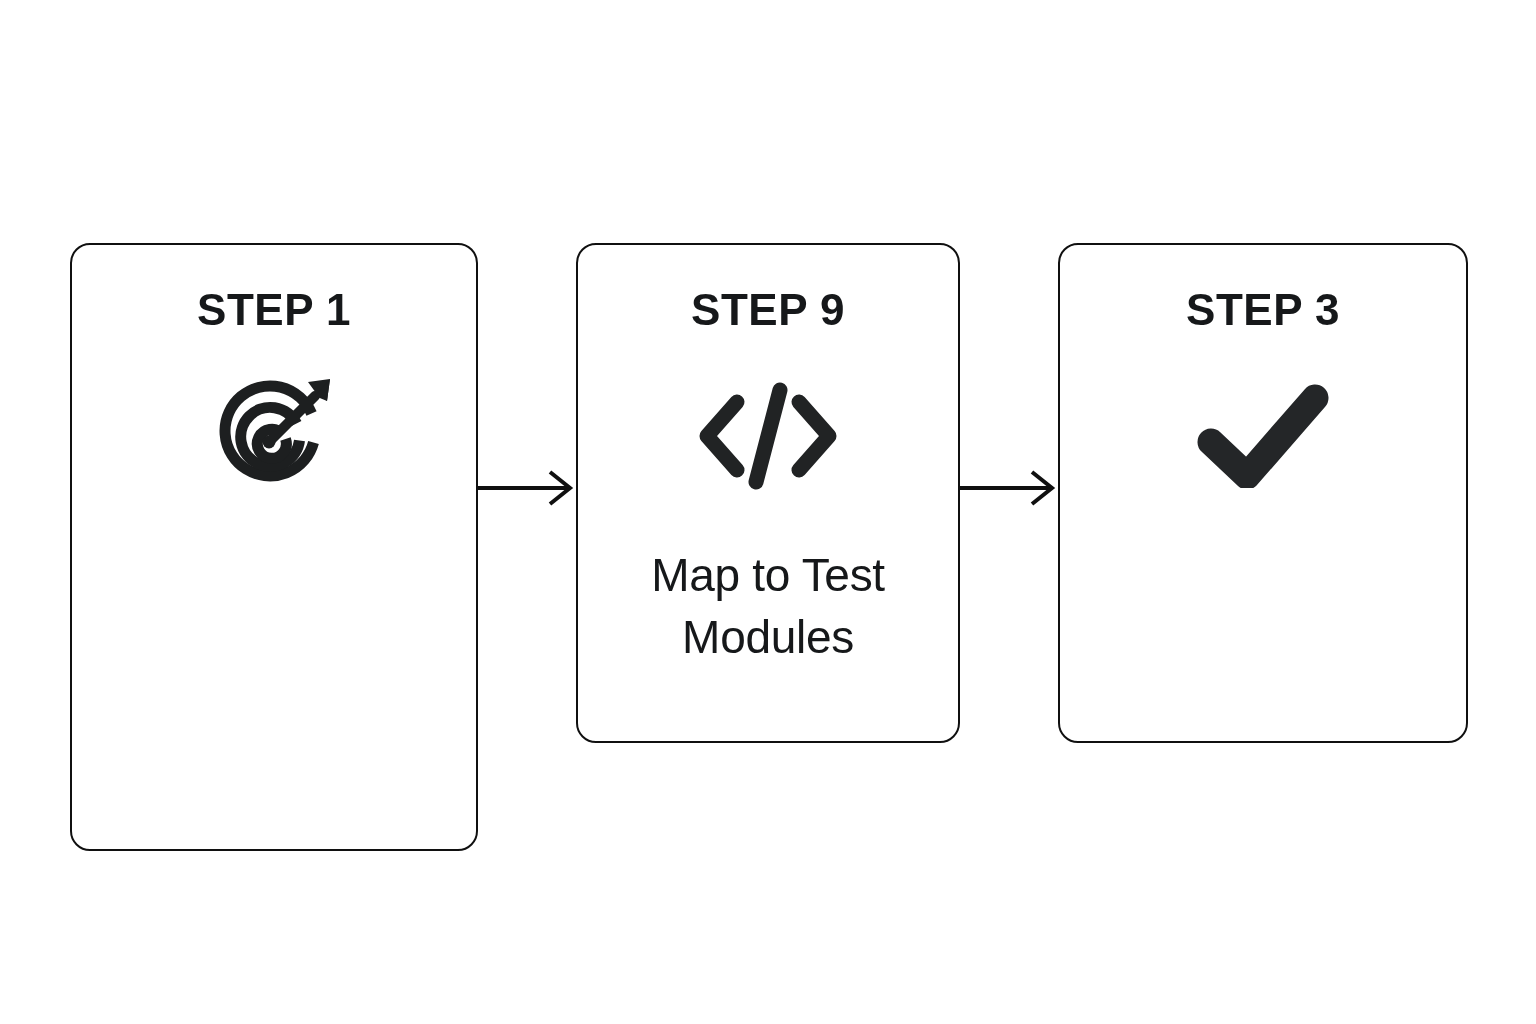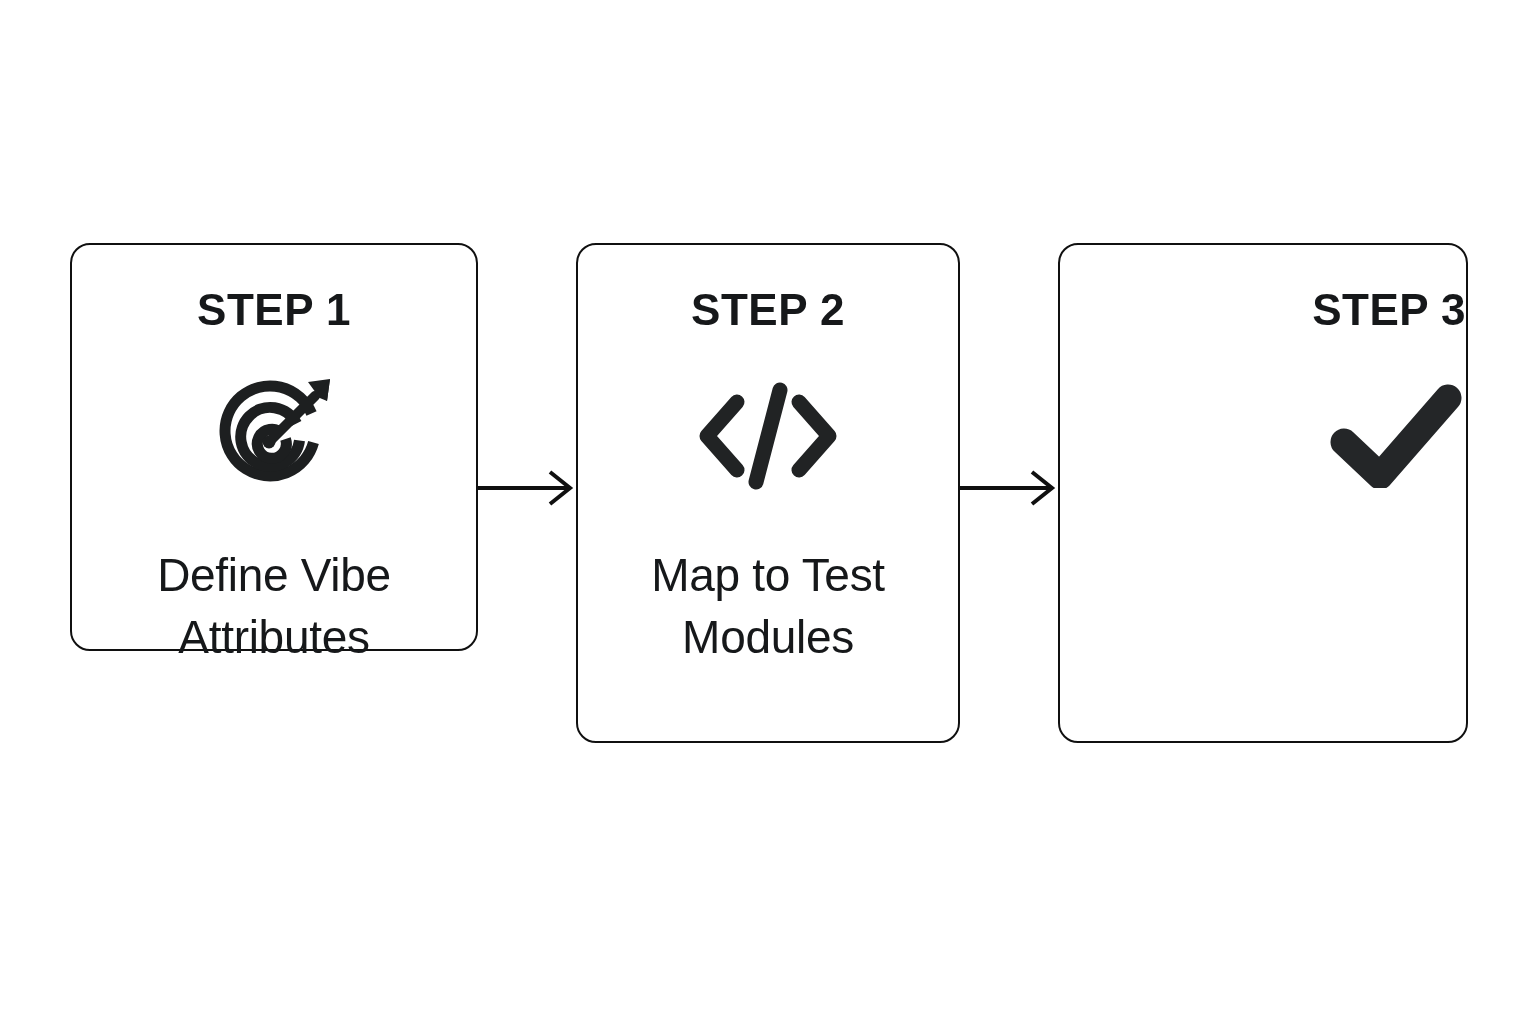--- a/index.html
+++ b/index.html
@@ -26,23 +26,23 @@
     position: absolute;
     box-sizing: border-box;
     background: #ffffff;
     border: 2.5px solid #101010;
     border-radius: 20px;
     display: flex;
     flex-direction: column;
     align-items: center;
   }
 
-  #card-1 { left: 70px;   top: 243px; width: 408px; height: 408px; }
+  #card-1 { left: 70px;   top: 243px; width: 408px; height: 608px; }
   #card-2 { left: 576px;  top: 243px; width: 384px; height: 500px; }
-  #card-3 { left: 1058px; top: 243px; width: 410px; height: 500px; align-items: flex-end; }
+  #card-3 { left: 1058px; top: 243px; width: 410px; height: 500px; }
 
   .step-heading {
     margin-top: 43px;
     font-size: 44px;
     font-weight: bold;
     letter-spacing: 0.5px;
     color: #16181a;
     line-height: 1;
     text-align: center;
     white-space: nowrap;
@@ -97,32 +97,31 @@
 
         <circle cx="57" cy="66" r="6.5" fill="#1d1f20"></circle>
 
         <line x1="57" y1="66" x2="103" y2="20" stroke="#1d1f20" stroke-width="10" stroke-linecap="round"></line>
 
         <path d="M 96 6 L 118 3 L 115 25 L 106 17 L 104 17 Z" fill="#1d1f20"></path>
         <path d="M 103 20 L 118 3 L 115 25 Z" fill="#1d1f20"></path>
       </svg>
     </div>
 
-    <div class="step-label">Define Vibe Attributes</div>
   </div>
 
   <div class="connector-arrow" id="arrow-1">
     <svg width="102" height="42" viewBox="0 0 102 42" aria-hidden="true">
       <line x1="0" y1="21" x2="92" y2="21" stroke="#101010" stroke-width="4"></line>
       <polyline points="74,5 94,21 74,37" fill="none" stroke="#101010" stroke-width="4" stroke-linecap="butt" stroke-linejoin="miter"></polyline>
     </svg>
   </div>
 
   <div class="step-card" id="card-2">
-    <div class="step-heading">STEP 2</div>
+    <div class="step-heading">STEP 9</div>
 
     <div class="step-icon">
       <svg width="150" height="112" viewBox="0 0 150 112" aria-hidden="true">
         <g fill="none" stroke="#212324" stroke-width="15" stroke-linecap="round" stroke-linejoin="round">
 
           <polyline points="44,22 14,56 44,90"></polyline>
 
           <line x1="87" y1="10" x2="63" y2="102"></line>
 
           <polyline points="106,22 136,56 106,90"></polyline>

